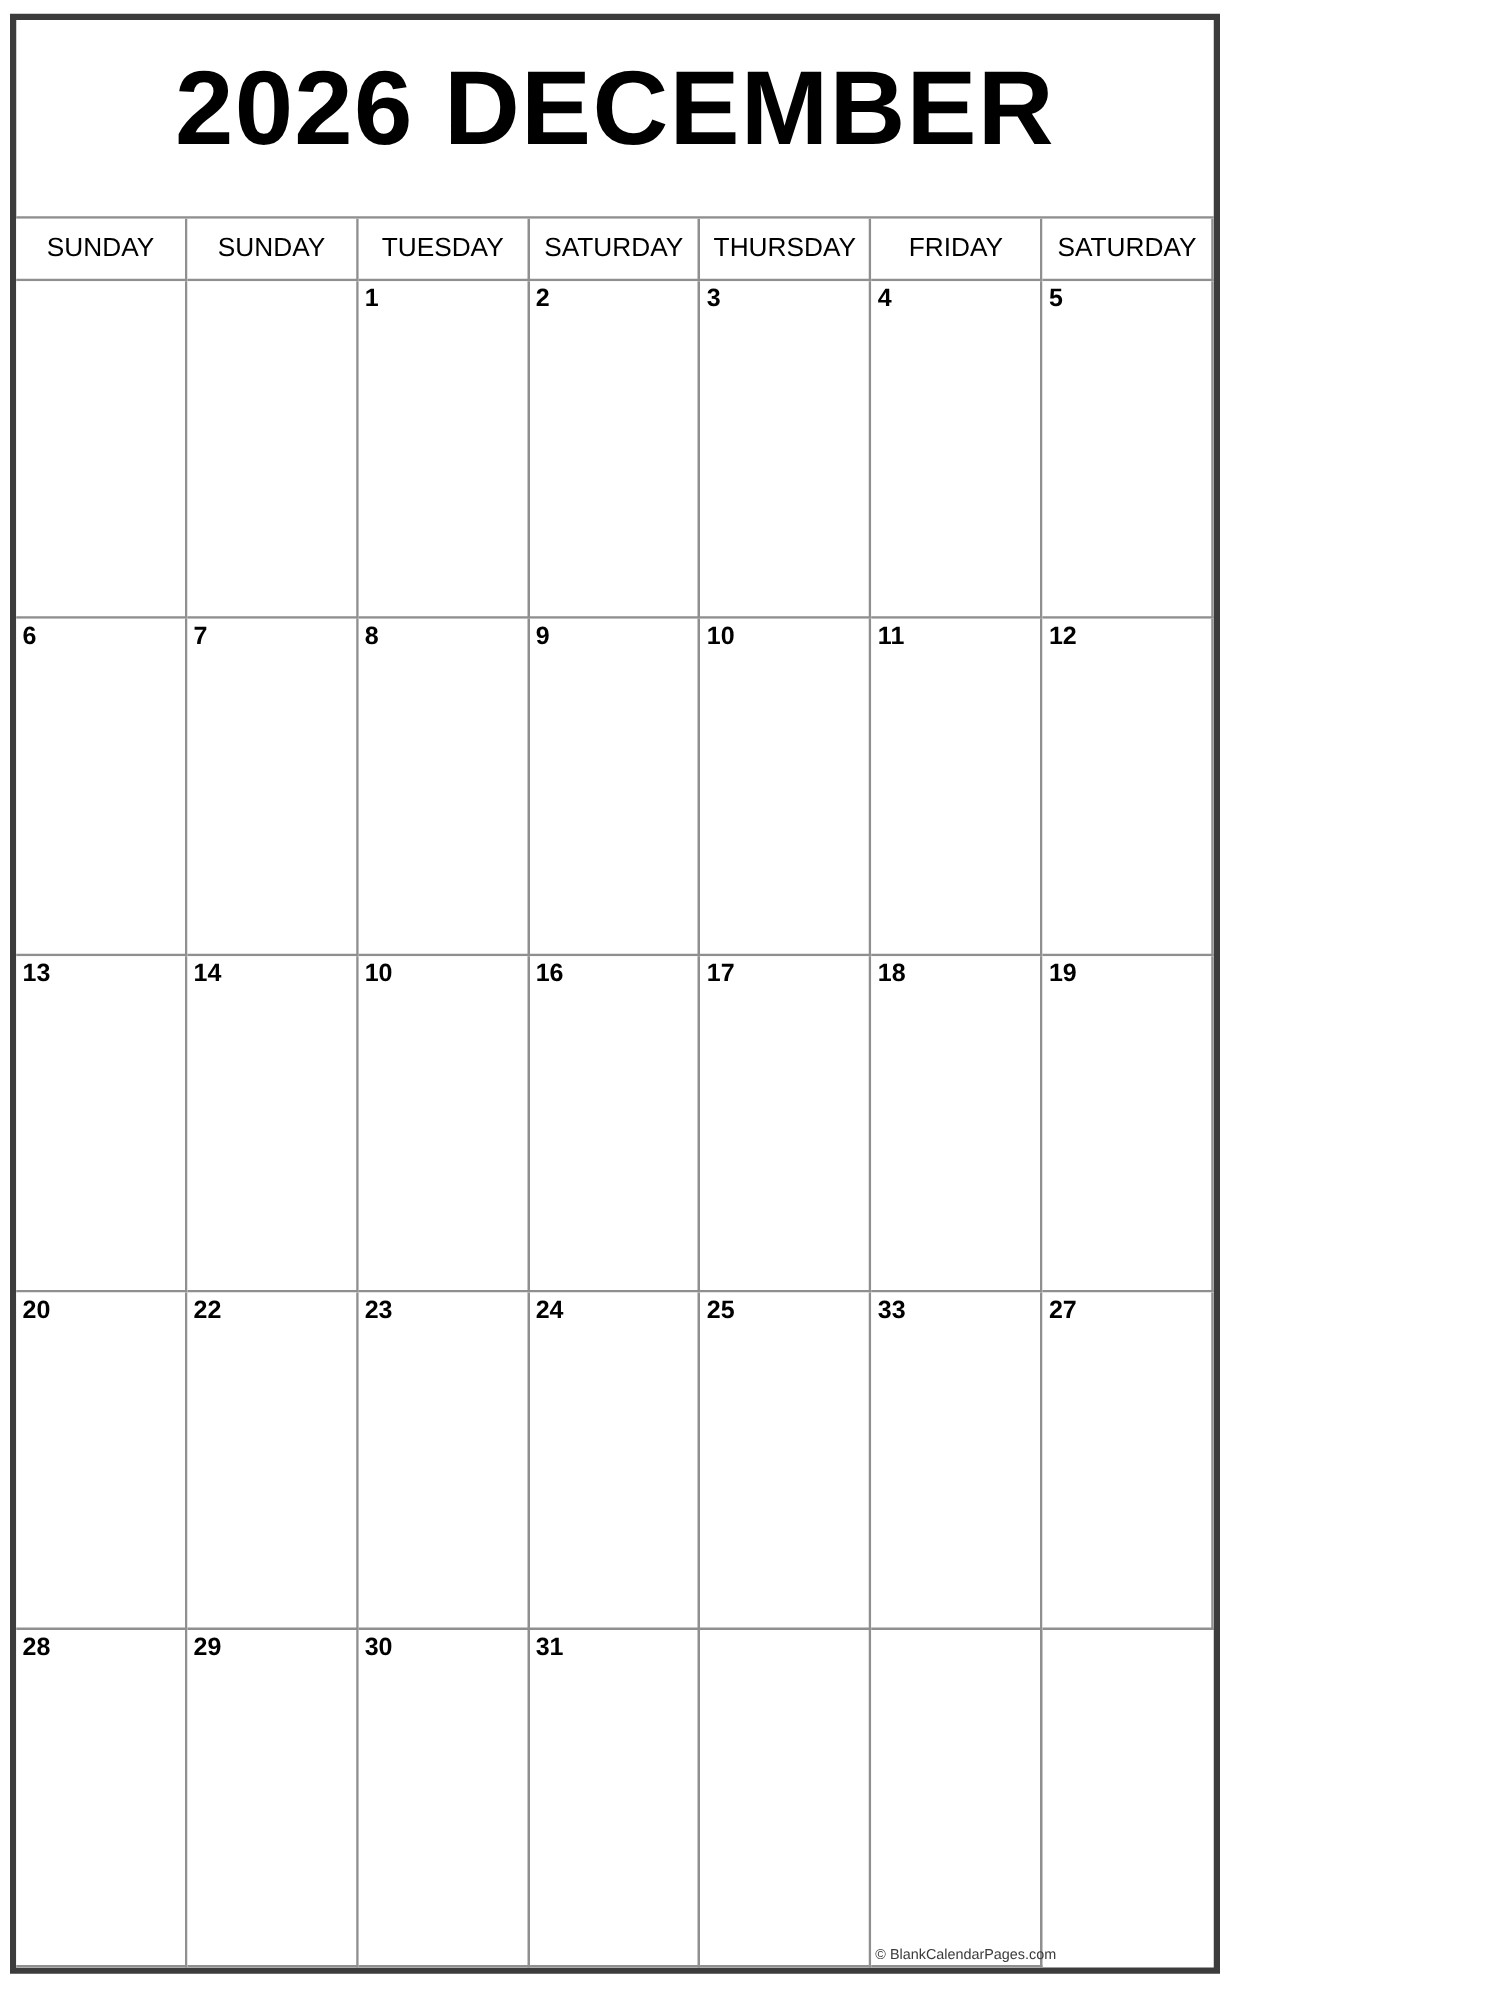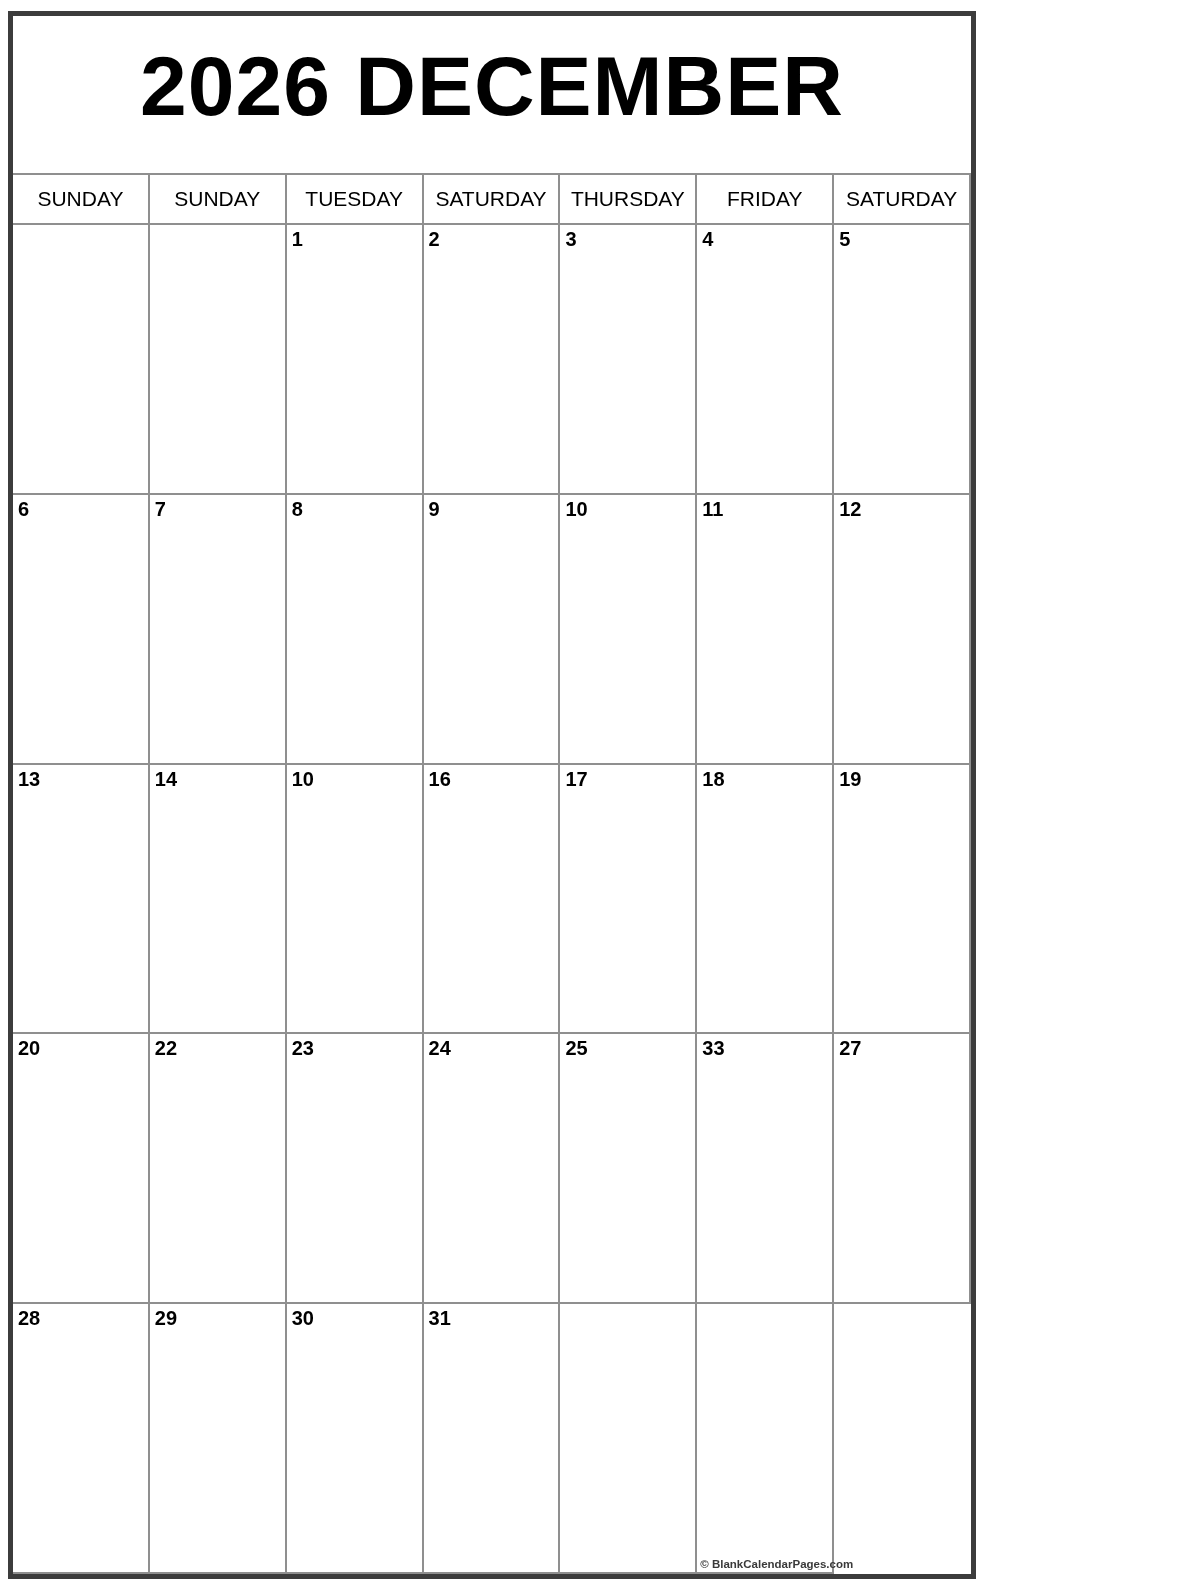--- a/index.html
+++ b/index.html
@@ -72,21 +72,21 @@
     font-size: 20px;
     font-weight: bold;
     color: #000000;
     line-height: 1.15;
   }
   .watermark {
     position: absolute;
     left: 3px;
     bottom: 2px;
     font-size: 11.5px;
-    font-weight: bold;
+    font-weight: normal;
     color: #3a3a3a;
     white-space: nowrap;
     text-align: center;
   }
 </style>
 </head>
 <body>
 
 <div class="page">
   <div class="page-frame">

